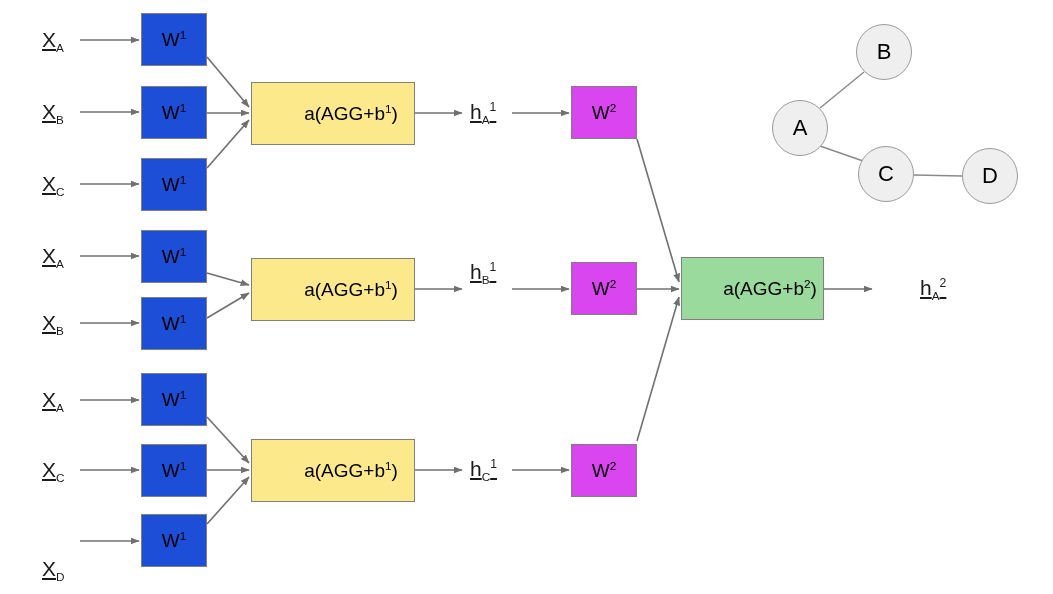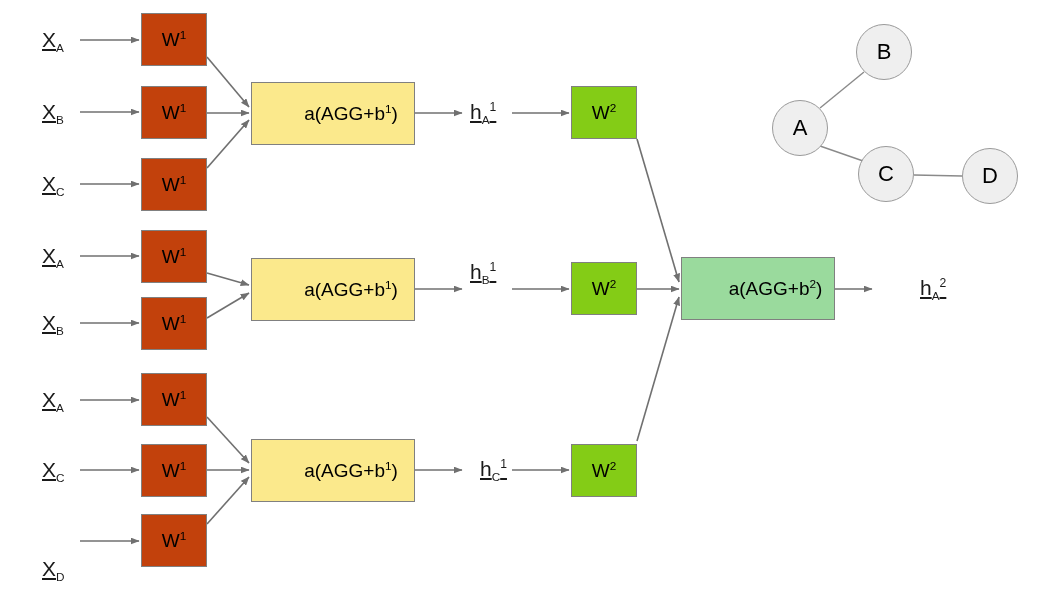--- a/index.html
+++ b/index.html
@@ -27,22 +27,22 @@
     display: flex;
     align-items: center;
     justify-content: center;
     color: #000000;
     font-size: 19px;
     font-family: "Liberation Sans", sans-serif;
     line-height: 1;
     white-space: nowrap;
   }
   .node-box sup { font-size: 0.62em; vertical-align: super; line-height: 0; }
-  .w1 { background: #c2410c; }
-  .w2 { background: #84cc16; }
+  .w1 { background: #1d4ed8; }
+  .w2 { background: #d946ef; }
   .agg1 { background: #fbe98c; padding-left: 36px; }
   .agg2 { background: #9ada9d; }
 
   .label {
     position: absolute;
     color: #1a1a1a;
     font-size: 21px;
     font-family: "Liberation Sans", sans-serif;
     white-space: nowrap;
     line-height: 1;
@@ -204,29 +204,29 @@
     <span><span>W</span><sup>1</sup></span>
   </div>
   <div class="node-box w1" style="left:141px; top:514px; width:66px; height:53px;">
     <span><span>W</span><sup>1</sup></span>
   </div>
 
   <div class="node-box agg1" style="left:251px; top:439px; width:164px; height:63px;">
     <span><span>a(AGG+b</span><sup>1</sup><span>)</span></span>
   </div>
 
-  <div class="label" style="left:470px; top:458px;margin-left:10px;">
+  <div class="label" style="left:470px; top:458px;">
     <span>h</span><sub>C</sub><sup>1</sup>
   </div>
 
   <div class="node-box w2" style="left:571px; top:444px; width:66px; height:53px;">
     <span><span>W</span><sup>2</sup></span>
   </div>
 
-  <div class="node-box agg2" style="left:681px; top:257px; width:154px; height:63px;padding-left:35px;">
+  <div class="node-box agg2" style="left:681px; top:257px; width:143px; height:63px;padding-left:35px;">
     <span><span>a(AGG+b</span><sup>2</sup><span>)</span></span>
   </div>
 
   <div class="label" style="left:920px; top:277px;">
     <span>h</span><sub>A</sub><sup>2</sup>
   </div>
 
   <div class="gnode" style="left:772px; top:100px; width:56px; height:56px;">
     <span>A</span>
   </div>

